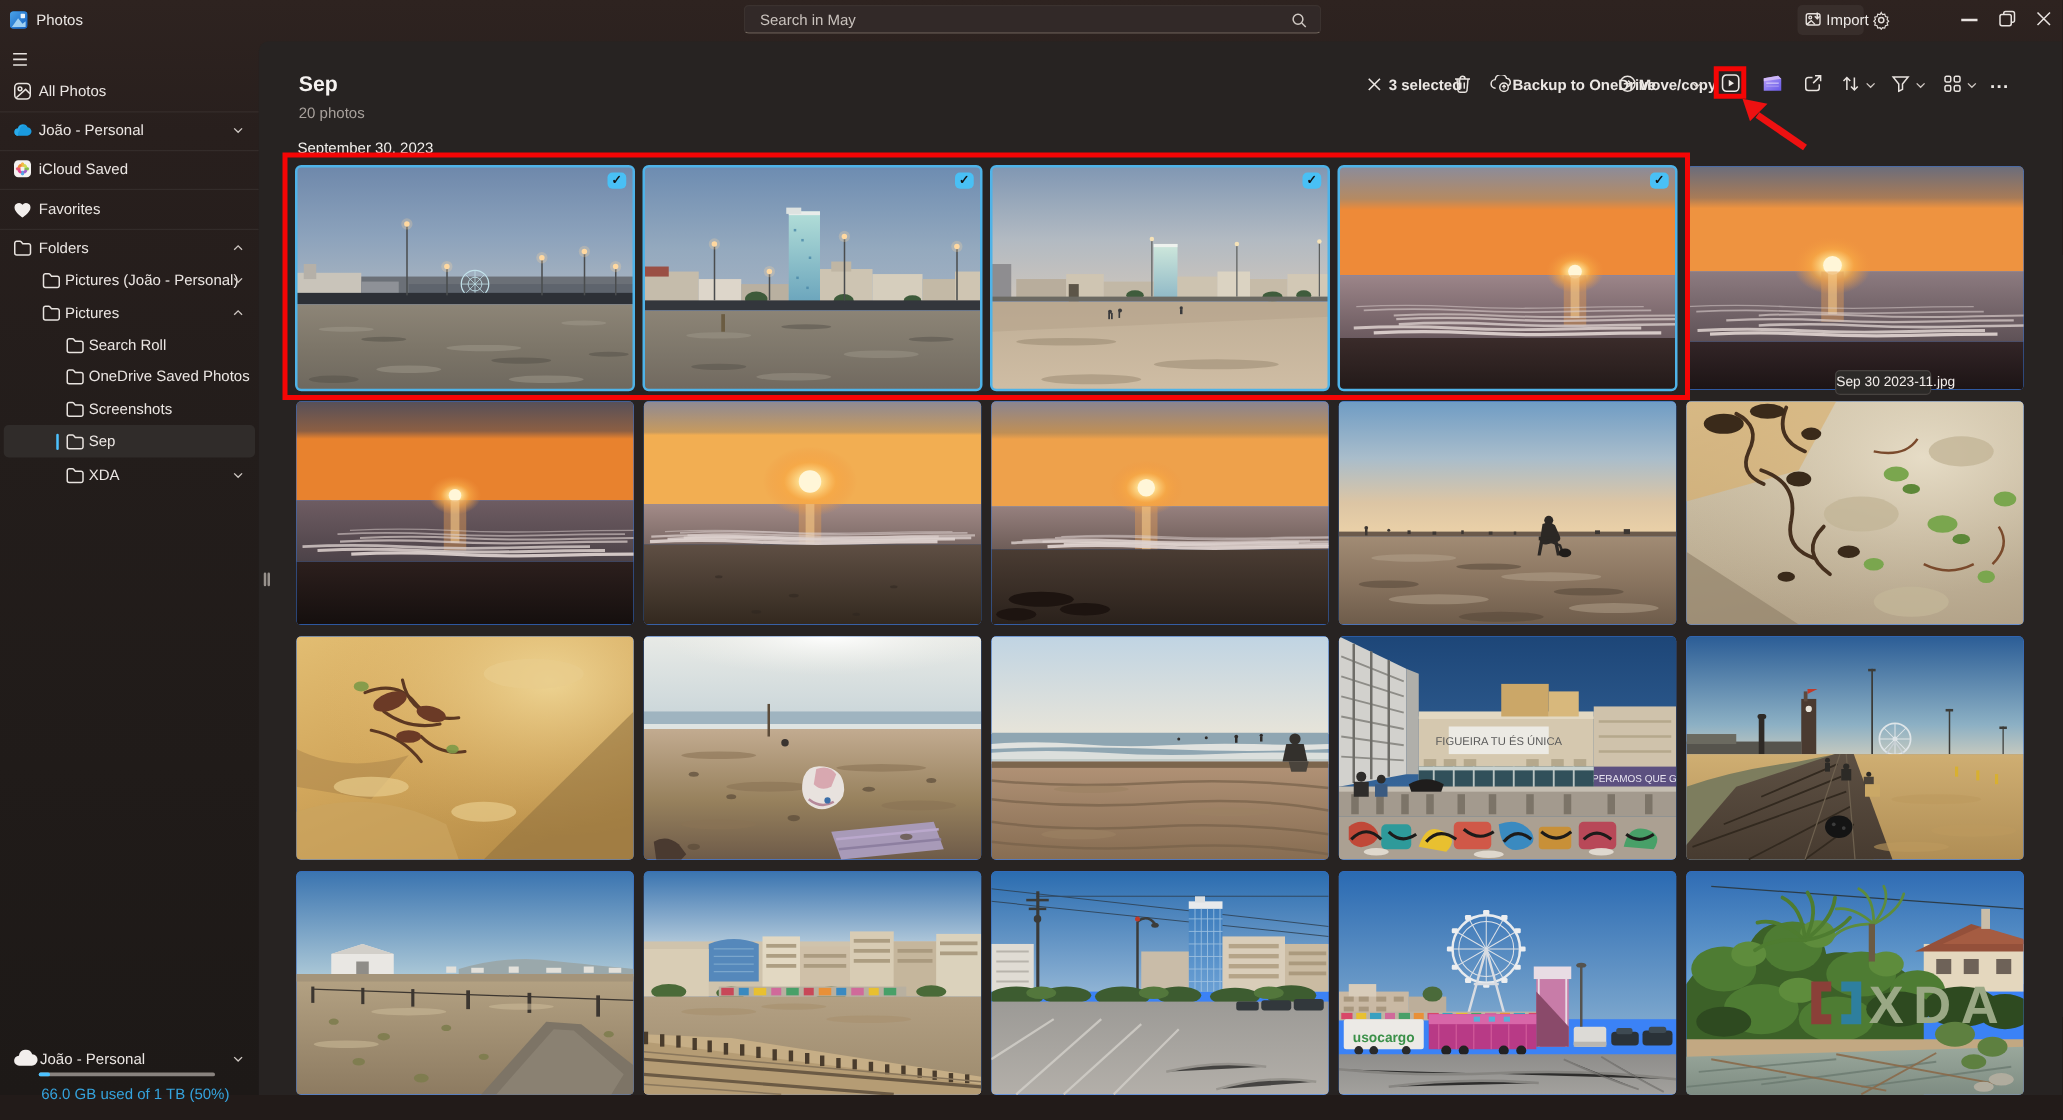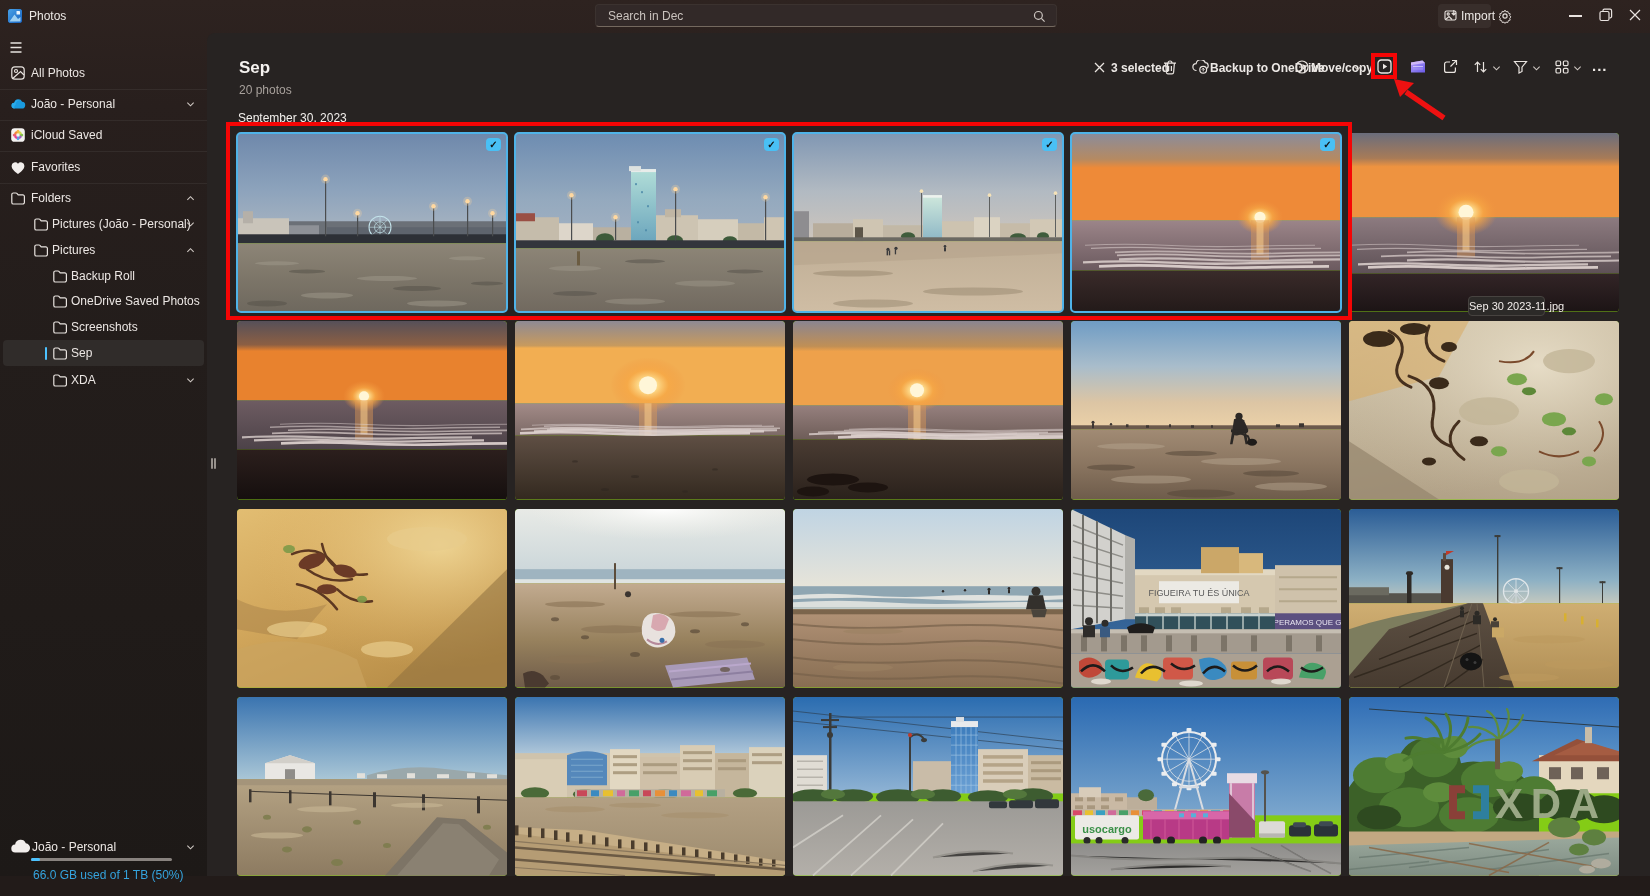--- a/index.html
+++ b/index.html
@@ -5,21 +5,21 @@
 html,body{width:1650px;height:896px;overflow:hidden;background:#221b19;font-family:"Liberation Sans",sans-serif}
 .abs{position:absolute}
 #stage{position:relative;width:1650px;height:876px}
 
 #chrome{position:absolute;inset:0;background:linear-gradient(180deg,#2e2320 0%,#281f1d 12%,#231d1b 40%,#1d1917 100%)}
 #content{position:absolute;left:207px;top:33px;right:0;bottom:0;background:#272322;border-top-left-radius:8px}
 .txt{position:absolute;color:#ece8e5;font-size:12px;white-space:nowrap}
 .dim{color:#a59e9a}
 svg{display:block}
 
-.tile{position:absolute;width:270px;height:178.5px;border-radius:4px;overflow:hidden;background:#84cc16}
+.tile{position:absolute;width:270px;height:178.5px;border-radius:4px;overflow:hidden;background:#3b82f6}
 .tile svg{width:100%;height:100%}
 .sel{outline:2.5px solid #4fb3e8;outline-offset:-1px}
 .chk{position:absolute;width:15px;height:13px;border-radius:4px;background:#49c0f5;color:#111;font-size:10px;font-weight:bold;text-align:center;line-height:13px}
 
 .srow{position:absolute;left:0;width:207px;height:26px;color:#ebe6e3;font-size:12px}
 .srow .lbl{position:absolute;top:50%;transform:translateY(-50%)}
 .chev{position:absolute;width:9px;height:9px}
 .sep{position:absolute;left:0;width:207px;height:1px;background:rgba(255,255,255,.06)}
 </style></head>
 <body>
@@ -35,21 +35,21 @@
             <stop offset="0" stop-color="#4aa3e8"></stop>
             <stop offset="1" stop-color="#1460c0"></stop>
           </linearGradient>
         </defs>
         <rect x="8.5" y="2" width="3.5" height="3.5" rx="0.6" fill="#eaf4fd"></rect>
         <path d="M1.5 12.5 L6.5 5.5 L10 10 L12.5 8 L12.5 12.5 Z" fill="#9fd0f2"></path>
       </svg>
   <div class="txt" style="left:29px;top:9px;font-size:12px">Photos</div>
 
   <div class="abs" style="left:595px;top:4px;width:462px;height:23px;background:#322928;border:1px solid #3b322f;border-bottom:1px solid #74695f;border-radius:4px">
-    <div class="txt dim" style="left:12px;top:4px;color:#c9c2bd">Search in Dec</div>
+    <div class="txt dim" style="left:12px;top:4px;color:#c9c2bd">Search in May</div>
     <svg class="abs" style="right:10px;top:5px" width="13" height="13" viewBox="0 0 13 13" fill="none" stroke="#cfc8c3" stroke-width="1.2">
           <circle cx="5.4" cy="5.4" r="3.9"></circle>
           <path d="M8.4 8.4 L11.6 11.6"></path>
         </svg>
   </div>
 
   <div class="abs" style="left:1438px;top:3.5px;width:53px;height:24px;background:#382e2b;border-radius:4px">
     <svg class="abs" style="left:6px;top:5px" width="13" height="13" viewBox="0 0 13 13" fill="none" stroke="#e8e2de" stroke-width="1.1">
           <rect x="1" y="2" width="11" height="9" rx="1.6"></rect>
           <circle cx="4.2" cy="5" r="1.1"></circle>
@@ -155,21 +155,21 @@
         <span class="lbl" style="left:52px">Pictures</span>
         <svg class="chev" style="left:186px;top:9px" viewBox="0 0 10 10" fill="none" stroke="#cfc8c3" stroke-width="1.2">
           <path d="M1.5 6.5 L5 3 L8.5 6.5"></path>
         </svg>
       </div>
 
   <div class="srow" style="top:230px">
         <svg class="abs" style="left:52px;top:5px" width="16" height="16" viewBox="0 0 16 16" fill="none" stroke="#e8e3df" stroke-width="1.2">
           <path d="M1.8 4.6 a1.6 1.6 0 0 1 1.6-1.6 h2.6 a1.2 1.2 0 0 1 .9.4 l1.3 1.5 h4.6 a1.6 1.6 0 0 1 1.6 1.6 v5.9 a1.6 1.6 0 0 1-1.6 1.6 h-9.4 a1.6 1.6 0 0 1-1.6-1.6 z"></path>
         </svg>
-        <span class="lbl" style="left:71px">Backup Roll</span>
+        <span class="lbl" style="left:71px">Search Roll</span>
       </div>
 
   <div class="srow" style="top:255px">
         <svg class="abs" style="left:52px;top:5px" width="16" height="16" viewBox="0 0 16 16" fill="none" stroke="#e8e3df" stroke-width="1.2">
           <path d="M1.8 4.6 a1.6 1.6 0 0 1 1.6-1.6 h2.6 a1.2 1.2 0 0 1 .9.4 l1.3 1.5 h4.6 a1.6 1.6 0 0 1 1.6 1.6 v5.9 a1.6 1.6 0 0 1-1.6 1.6 h-9.4 a1.6 1.6 0 0 1-1.6-1.6 z"></path>
         </svg>
         <span class="lbl" style="left:71px">OneDrive Saved Photos</span>
       </div>
 
   <div class="srow" style="top:281px">

